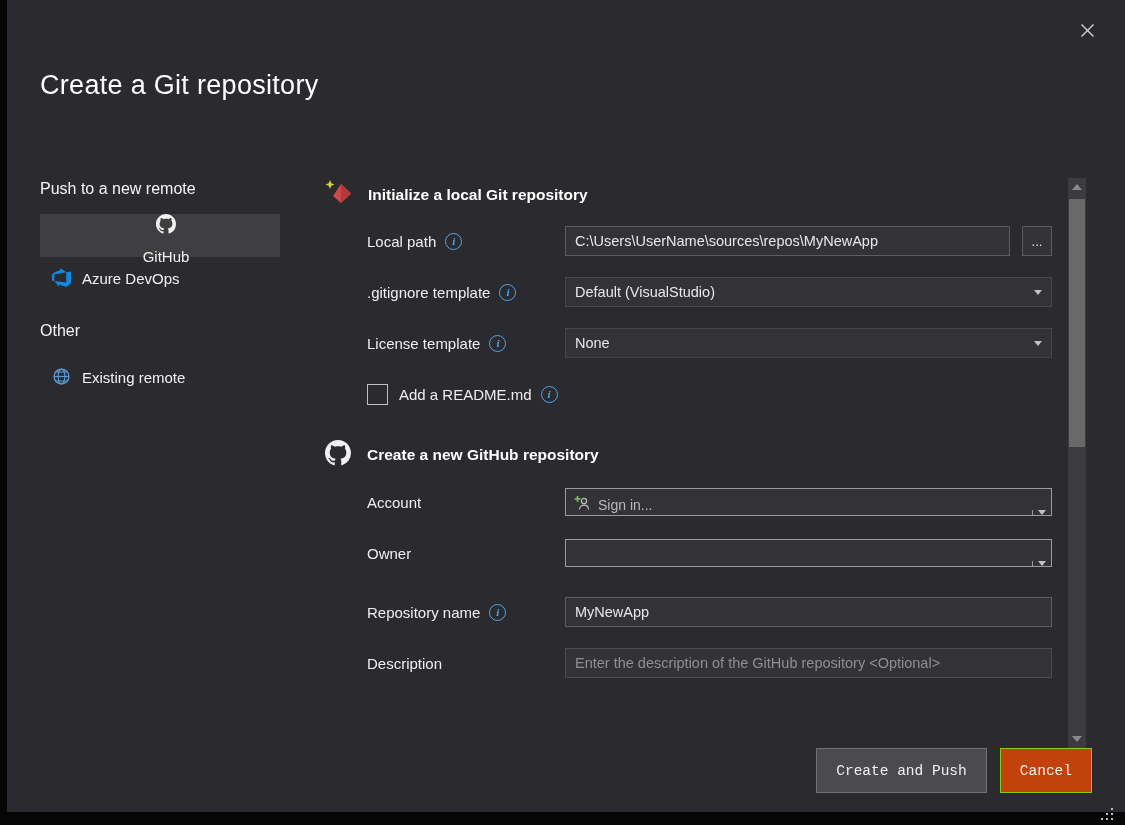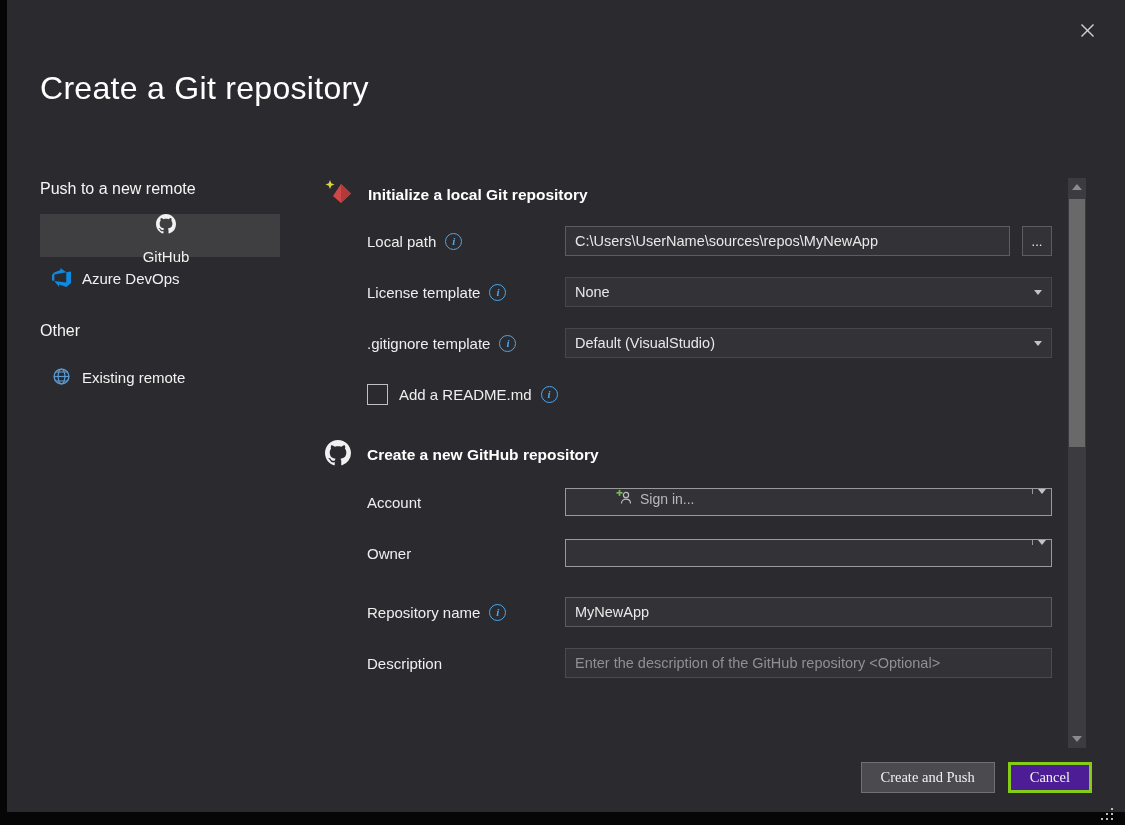--- a/index.html
+++ b/index.html
@@ -5,21 +5,21 @@
   * { margin:0; padding:0; box-sizing:border-box; }
   html,body { width:1125px; height:825px; background:#060607; overflow:hidden;
               font-family:"Liberation Sans", sans-serif; }
   .dialog { position:absolute; left:7px; top:0; right:0; bottom:13px;
             background:#2b2b2f; color:#f1f1f1; }
 
   
   .close-btn { position:absolute; top:18px; right:24px; width:28px; height:28px;
                background:transparent; border:none; cursor:pointer;
                display:flex; align-items:center; justify-content:center; }
-  .dlg-title { position:absolute; left:33px; top:70px; font-size:32px; font-weight:300;
+  .dlg-title { position:absolute; left:33px; top:70px; font-size:27px; font-weight:300;
                color:#ffffff; letter-spacing:.3px; }
 
   
   .sidebar { position:absolute; left:33px; top:180px; width:240px; }
   .side-heading { font-size:16px; font-weight:400; color:#f5f5f5; margin:0 0 16px 0; }
   .side-heading.other { margin-top:22px; }
   .nav-item { display:flex; align-items:center; gap:11px; height:43px; padding-left:12px;
               font-size:15px; cursor:pointer; color:#f1f1f1; }
   .nav-item.selected { background:#3f3f42;flex-direction:column; }
 
@@ -48,21 +48,21 @@
                 border:1px solid #5c5c61; color:#e8e8e8; font-size:13px; cursor:pointer;
                 flex-shrink:0; }
 
   .dropdown { height:30px; width:100%; background:#333337; border:1px solid #46464b;
               display:flex; align-items:center; justify-content:space-between;
               padding:0 9px; font-size:14.5px; color:#e8e8e8; cursor:pointer; }
   .caret-down { width:0; height:0; border-left:4px solid transparent;
                 border-right:4px solid transparent; border-top:5px solid #c3c3c3; }
 
   .combo { height:28px; width:100%; background:#333337; border:1px solid #9a9a9a;
-           display:flex; align-items:flex-start; cursor:pointer;padding-left:42px; }
+           display:flex; align-items:flex-end; cursor:pointer; }
   .combo-value { flex:1; display:flex; align-items:center; gap:7px; padding:0 8px;
                  font-size:14px; color:#b9b9b9; }
   .combo-drop { width:19px; border-left:1px solid #9a9a9a; display:flex;
                 align-items:center; justify-content:center; }
 
   .checkbox { width:21px; height:21px; border:1px solid #c0c0c0; background:transparent;
               margin-right:11px; display:flex; align-items:center; justify-content:center;
               cursor:pointer; flex-shrink:0; }
   .checkbox .check { display:none; }
   .checkbox.checked .check { display:block; }
@@ -77,24 +77,24 @@
   .sb-arrow.down { bottom:0; }
   .tri-up { width:0; height:0; border-left:5px solid transparent;
             border-right:5px solid transparent; border-bottom:6px solid #8b8b8b; }
   .tri-dn { width:0; height:0; border-left:5px solid transparent;
             border-right:5px solid transparent; border-top:6px solid #8b8b8b; }
   .sb-thumb { position:absolute; left:1px; top:21px; width:16px; height:248px;
               background:#696969; cursor:pointer; }
 
   
   .footer { position:absolute; right:33px; bottom:19px; display:flex; gap:13px; }
-  .btn { height:31px; padding:0 19px; font-size:14.5px; color:#f1f1f1; cursor:pointer;
-         font-family:Liberation Serif, serif; }
+  .btn { height:45px; padding:0 19px; font-size:14.5px; color:#f1f1f1; cursor:pointer;
+         font-family:Liberation Mono, monospace; }
   .btn.primary { background:#4a4a4f; border:1px solid #707075; }
-  .btn.secondary { background:#4c1d95; border:3px solid #84cc16; }
+  .btn.secondary { background:#c2410c; border:1px solid #84cc16; }
 
   .resize-grip { position:absolute; right:11px; bottom:1px; cursor:nwse-resize; }
 </style>
 </head>
 <body>
 
 <div class="dialog">
 
   <button class="close-btn">
     <span>
@@ -163,39 +163,39 @@
         <span class="info-icon"></span>
       </div>
       <div class="row-field">
         <input class="text-input" type="text" value="C:\Users\UserName\sources\repos\MyNewApp" style="">
         <button class="browse-btn">...</button>
       </div>
     </div>
 
     <div class="form-row">
       <div class="row-label">
+        <span>.gitignore template</span>
+        <span class="info-icon"></span>
+      </div>
+      <div class="row-field">
+        <div class="dropdown">
+          <span>Default (VisualStudio)</span>
+          <span class="caret-down"></span>
+        </div>
+      </div>
+    </div>
+
+    <div class="form-row">
+      <div class="row-label">
         <span>License template</span>
         <span class="info-icon"></span>
       </div>
       <div class="row-field">
         <div class="dropdown">
           <span>None</span>
-          <span class="caret-down"></span>
-        </div>
-      </div>
-    </div>
-
-    <div class="form-row">
-      <div class="row-label">
-        <span>.gitignore template</span>
-        <span class="info-icon"></span>
-      </div>
-      <div class="row-field">
-        <div class="dropdown">
-          <span>Default (VisualStudio)</span>
           <span class="caret-down"></span>
         </div>
       </div>
     </div>
 
     <div class="form-row">
       <div class="checkbox">
         
       </div>
       <span class="check-label">Add a README.md</span>

